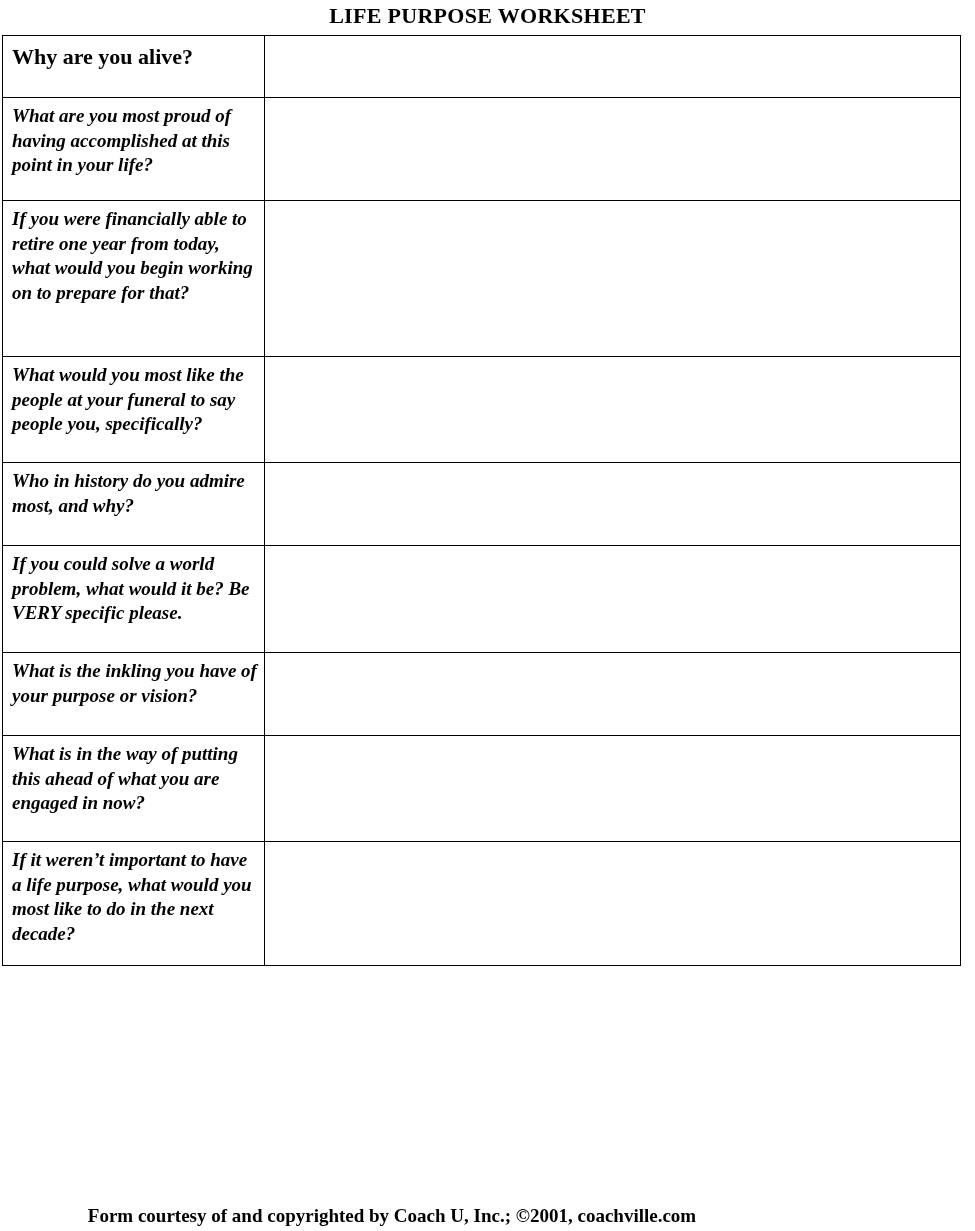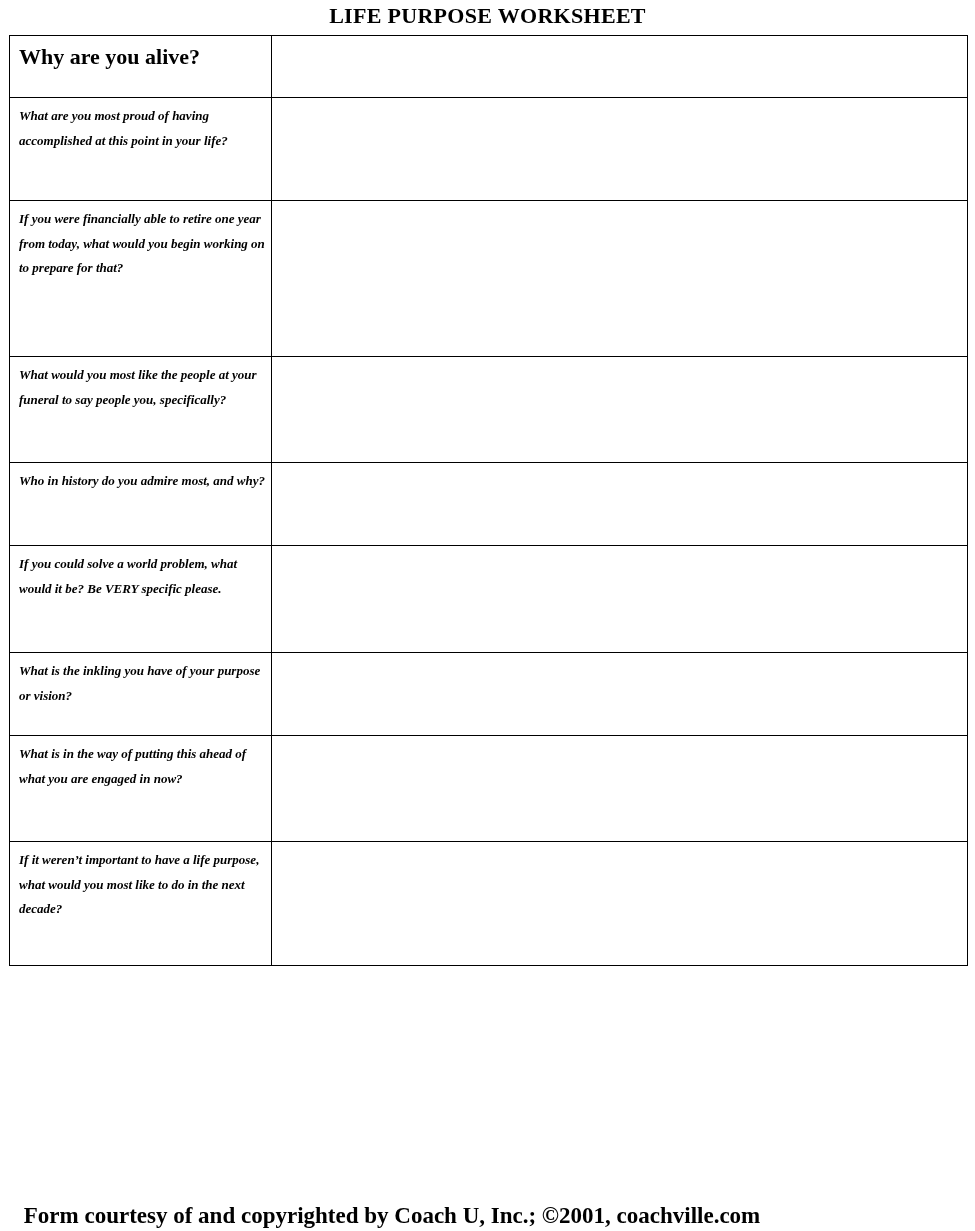--- a/index.html
+++ b/index.html
@@ -27,21 +27,21 @@
     font-weight: bold;
     font-size: 22px;
     line-height: 32px;
     letter-spacing: 0.3px;
     white-space: nowrap;
   }
 
   
   .worksheet {
     position: absolute;
-    left: 9px;
+    left: 2px;
     top: 35px;
     width: 958px;
     border-collapse: collapse;
     table-layout: fixed;
     padding-left: 23px;
   }
   .worksheet td {
     border: 1.6px solid #000000;
     vertical-align: top;
     padding: 0;
@@ -52,21 +52,21 @@
   }
   .col-a {
     width: 695px;
   }
 
   .q-text {
     padding: 6px 6px 4px 9px;
     font-family: "Liberation Serif", serif;
     font-style: italic;
     font-weight: bold;
-    font-size: 13px;
+    font-size: 19px;
     line-height: 24.5px;
   }
   .q-text.headline {
     font-style: normal;
     font-weight: bold;
     font-size: 22px;
     line-height: 26px;
     padding-top: 8px;
   }
 
@@ -91,21 +91,21 @@
 
   
   .doc-footer {
     position: absolute;
     left: 0;
     top: 1205px;
     width: 784px;
     text-align: center;
     font-family: "Liberation Serif", serif;
     font-weight: bold;
-    font-size: 23px;
+    font-size: 19px;
     line-height: 22px;
     white-space: nowrap;
   }
 </style>
 </head>
 <body>
 
 <div class="doc-title">LIFE PURPOSE WORKSHEET</div>
 
 <table class="worksheet">

